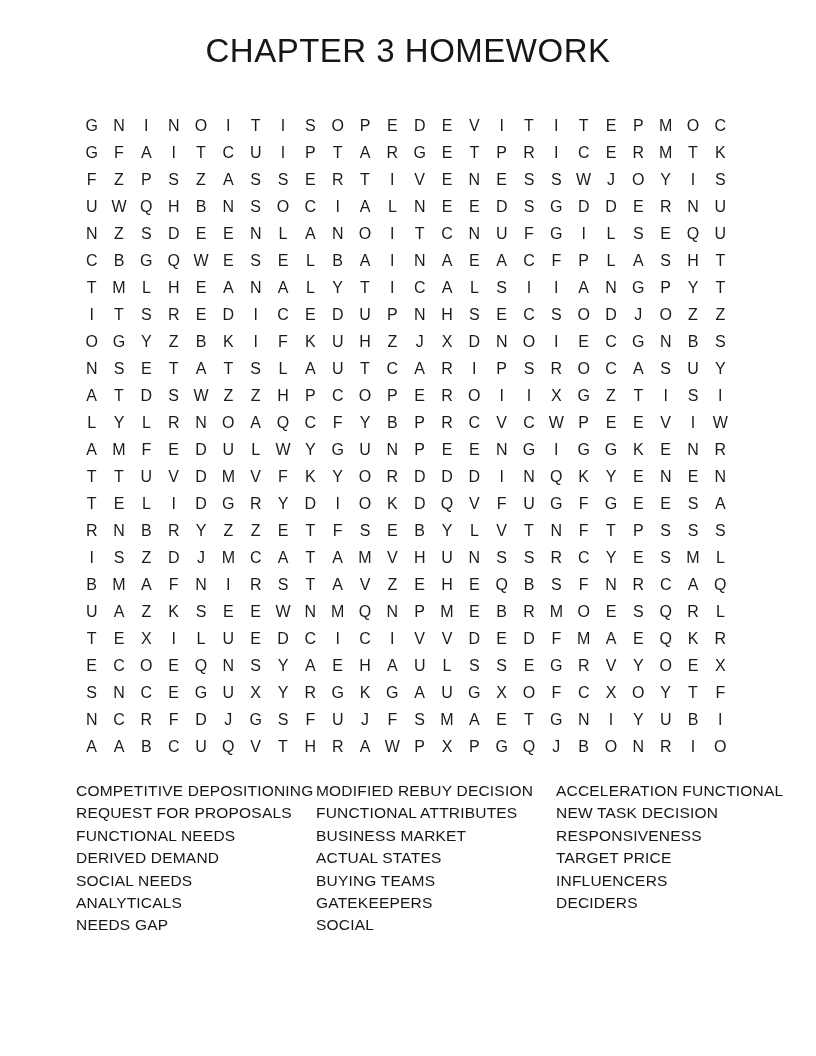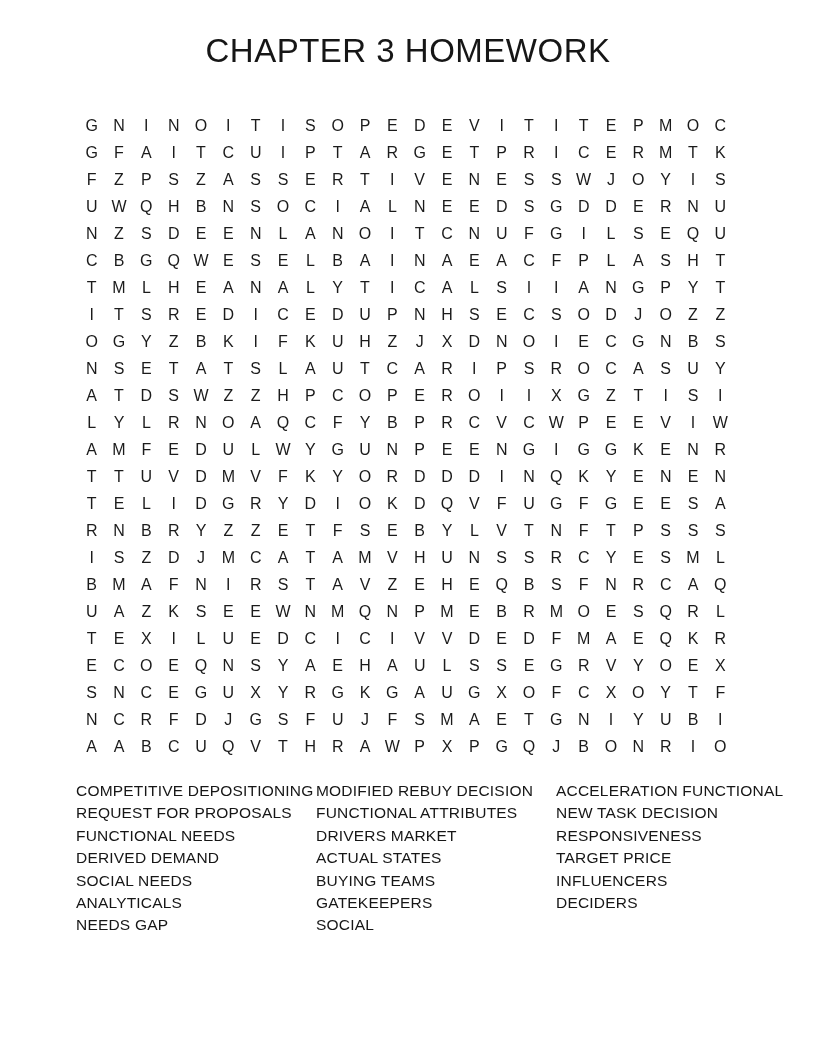--- a/index.html
+++ b/index.html
@@ -659,21 +659,21 @@
         <div class="word-item">REQUEST FOR PROPOSALS</div>
         <div class="word-item">FUNCTIONAL NEEDS</div>
         <div class="word-item">DERIVED DEMAND</div>
         <div class="word-item">SOCIAL NEEDS</div>
         <div class="word-item">ANALYTICALS</div>
         <div class="word-item">NEEDS GAP</div>
       </div>
     <div class="word-column">
         <div class="word-item">MODIFIED REBUY DECISION</div>
         <div class="word-item">FUNCTIONAL ATTRIBUTES</div>
-        <div class="word-item">DRIVERS MARKET</div>
+        <div class="word-item">BUSINESS MARKET</div>
         <div class="word-item">ACTUAL STATES</div>
         <div class="word-item">BUYING TEAMS</div>
         <div class="word-item">GATEKEEPERS</div>
         <div class="word-item">SOCIAL</div>
       </div>
     <div class="word-column">
         <div class="word-item">ACCELERATION FUNCTIONAL</div>
         <div class="word-item">NEW TASK DECISION</div>
         <div class="word-item">RESPONSIVENESS</div>
         <div class="word-item">TARGET PRICE</div>

